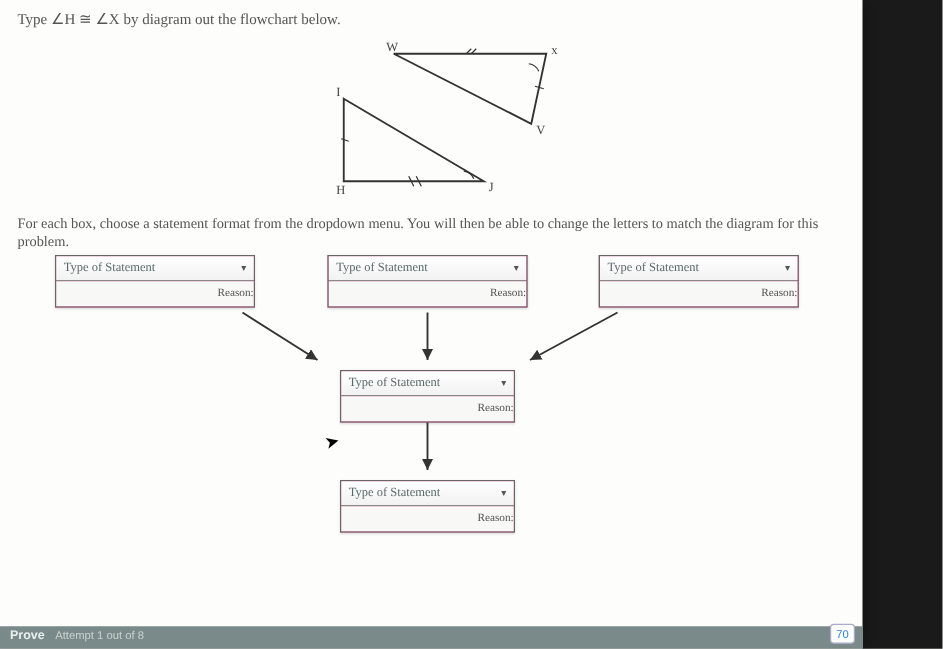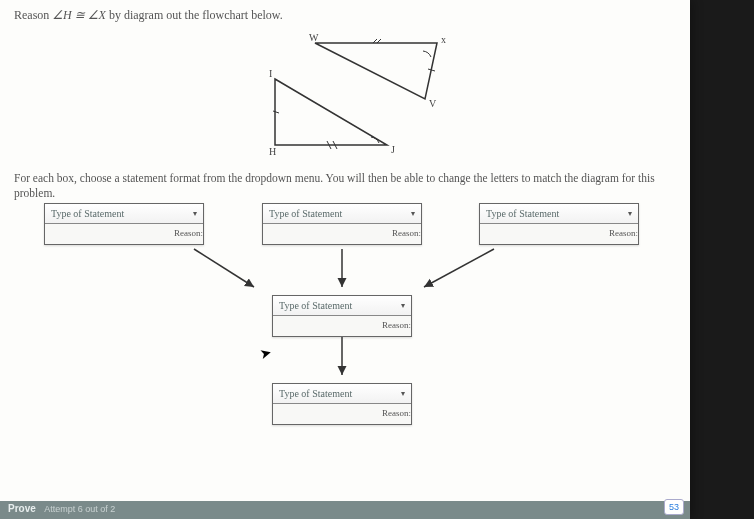--- a/index.html
+++ b/index.html
@@ -110,21 +110,21 @@
     pointer-events: none;
   }
 </style>
 </head>
 <body>
 
 <div class="screen">
   <div class="page">
 
     <div class="prompt">
-      <span>Reason </span><span style="font-style:italic">∠H ≅ ∠X</span><span> by diagram out the flowchart below.</span>
+      <span>Type </span><span style="">∠H ≅ ∠X</span><span> by diagram out the flowchart below.</span>
     </div>
 
     <div class="diagram">
       <svg width="260" height="130" viewBox="0 0 260 130">
         <g stroke="#333" stroke-width="1.5" fill="none">
           <polygon points="100,16 222,16 210,72"></polygon>
           <line x1="158" y1="16" x2="162" y2="12" stroke-width="1"></line>
           <line x1="162" y1="16" x2="166" y2="12" stroke-width="1"></line>
           <line x1="213" y1="42" x2="220" y2="44" stroke-width="1"></line>
           <path d="M208 24 A10 10 0 0 1 216 30" stroke-width="1"></path>
@@ -203,19 +203,19 @@
         </g>
       </svg>
 
     </div>
 
   </div>
 
   <div class="footer">
     <b>Prove</b>
     &nbsp;
-    <span style="opacity:.7;font-size:9px">Attempt 6 out of 2</span>
+    <span style="opacity:.7;font-size:9px">Attempt 1 out of 8</span>
   </div>
 </div>
 
-<div class="badge">53</div>
+<div class="badge">70</div>
 
 <div class="cursor">➤</div>
 
 </body></html>

